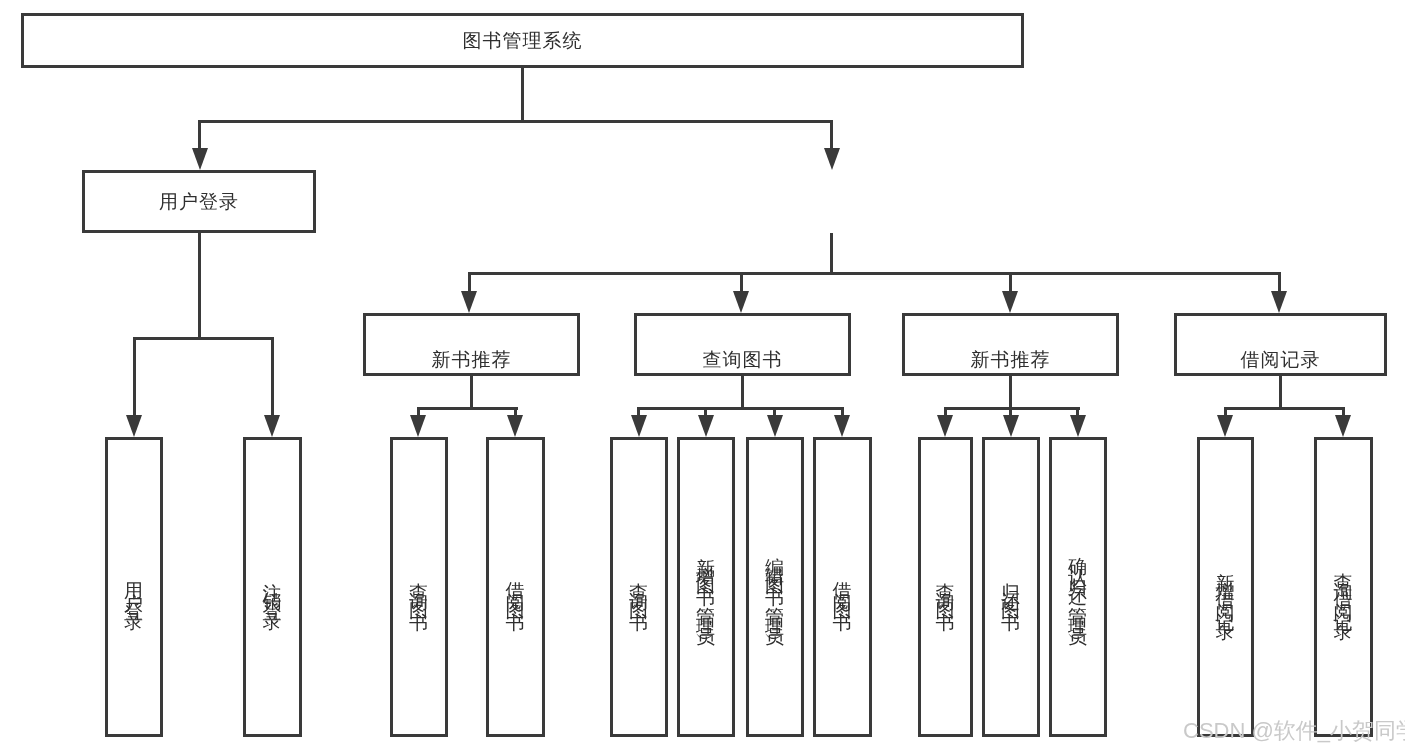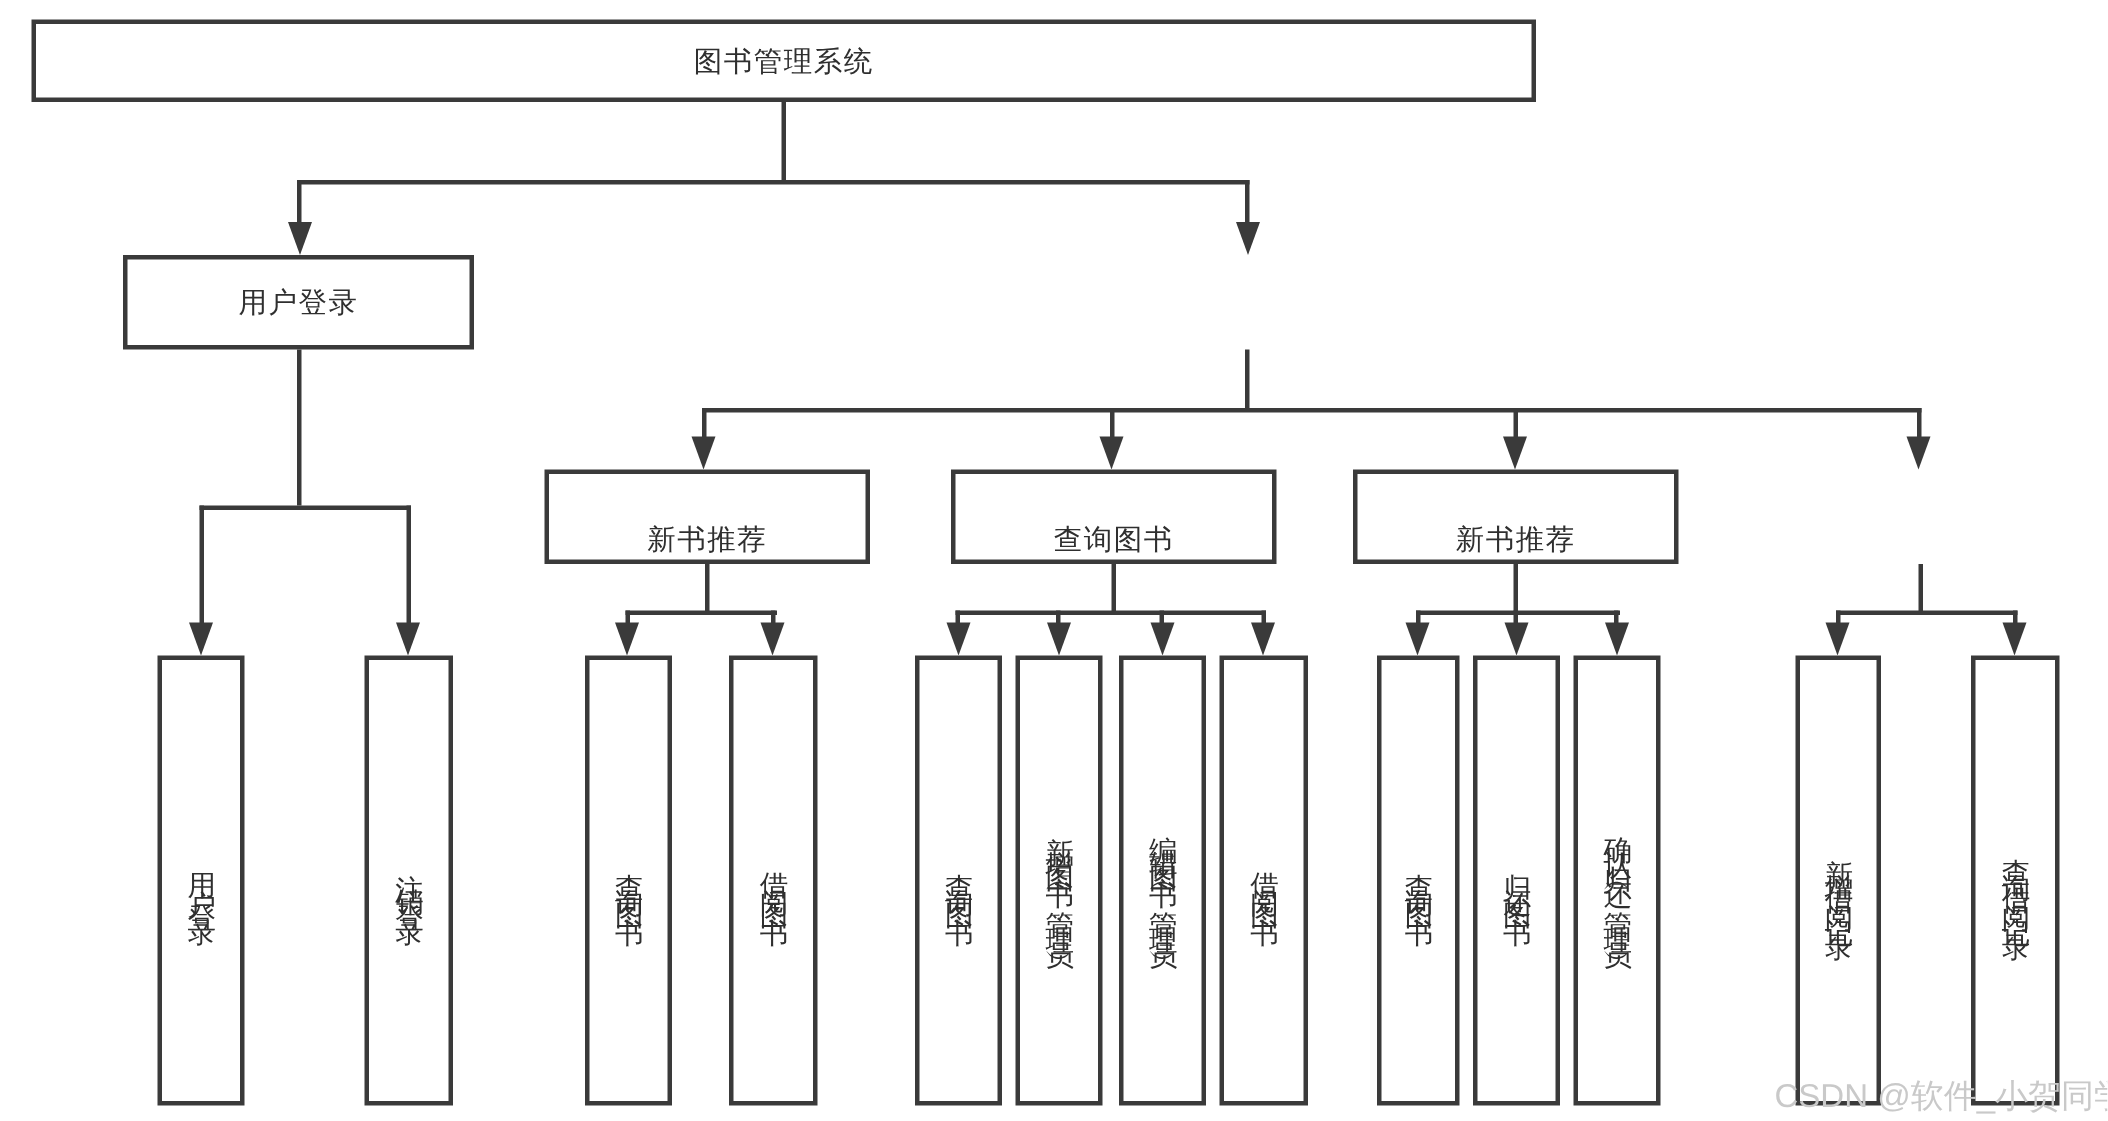--- a/index.html
+++ b/index.html
@@ -95,20 +95,23 @@
 
   <div class="box hbox l3box" style="left:363px;width:217px">
     <span>新书推荐</span>
   </div>
   <div class="box hbox l3box" style="left:634px;width:217px">
     <span>查询图书</span>
   </div>
   <div class="box hbox l3box" style="left:902px;width:217px">
     <span>新书推荐</span>
   </div>
+  <div class="box hbox l3box" style="left:1174px;width:213px">
+    <span>借阅记录</span>
+  </div>
 
   <div class="line" style="left:470px;top:376px;width:3px;height:33px"></div>
   <div class="line" style="left:417px;top:407px;width:101px;height:3px"></div>
   <div class="line" style="left:417px;top:407px;width:3px;height:12px"></div>
   <div class="arrow" style="left:410px;top:415px"></div>
   <div class="line" style="left:514px;top:407px;width:3px;height:12px"></div>
   <div class="arrow" style="left:507px;top:415px"></div>
 
   <div class="line" style="left:741px;top:376px;width:3px;height:33px"></div>
   <div class="line" style="left:637px;top:407px;width:207px;height:3px"></div>

